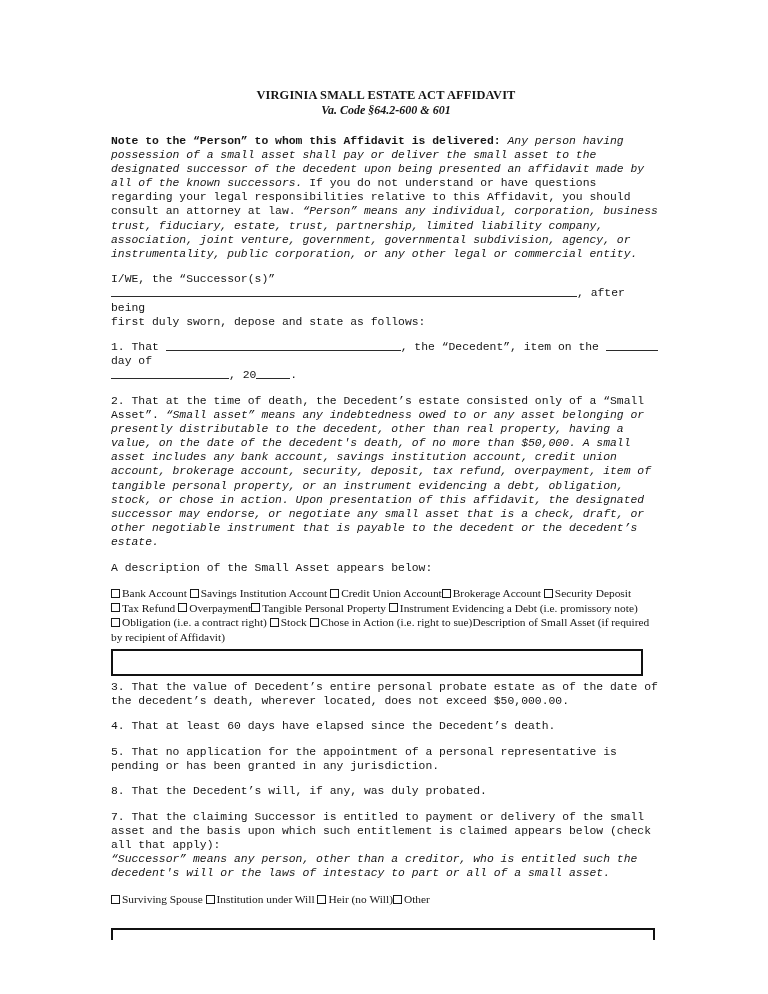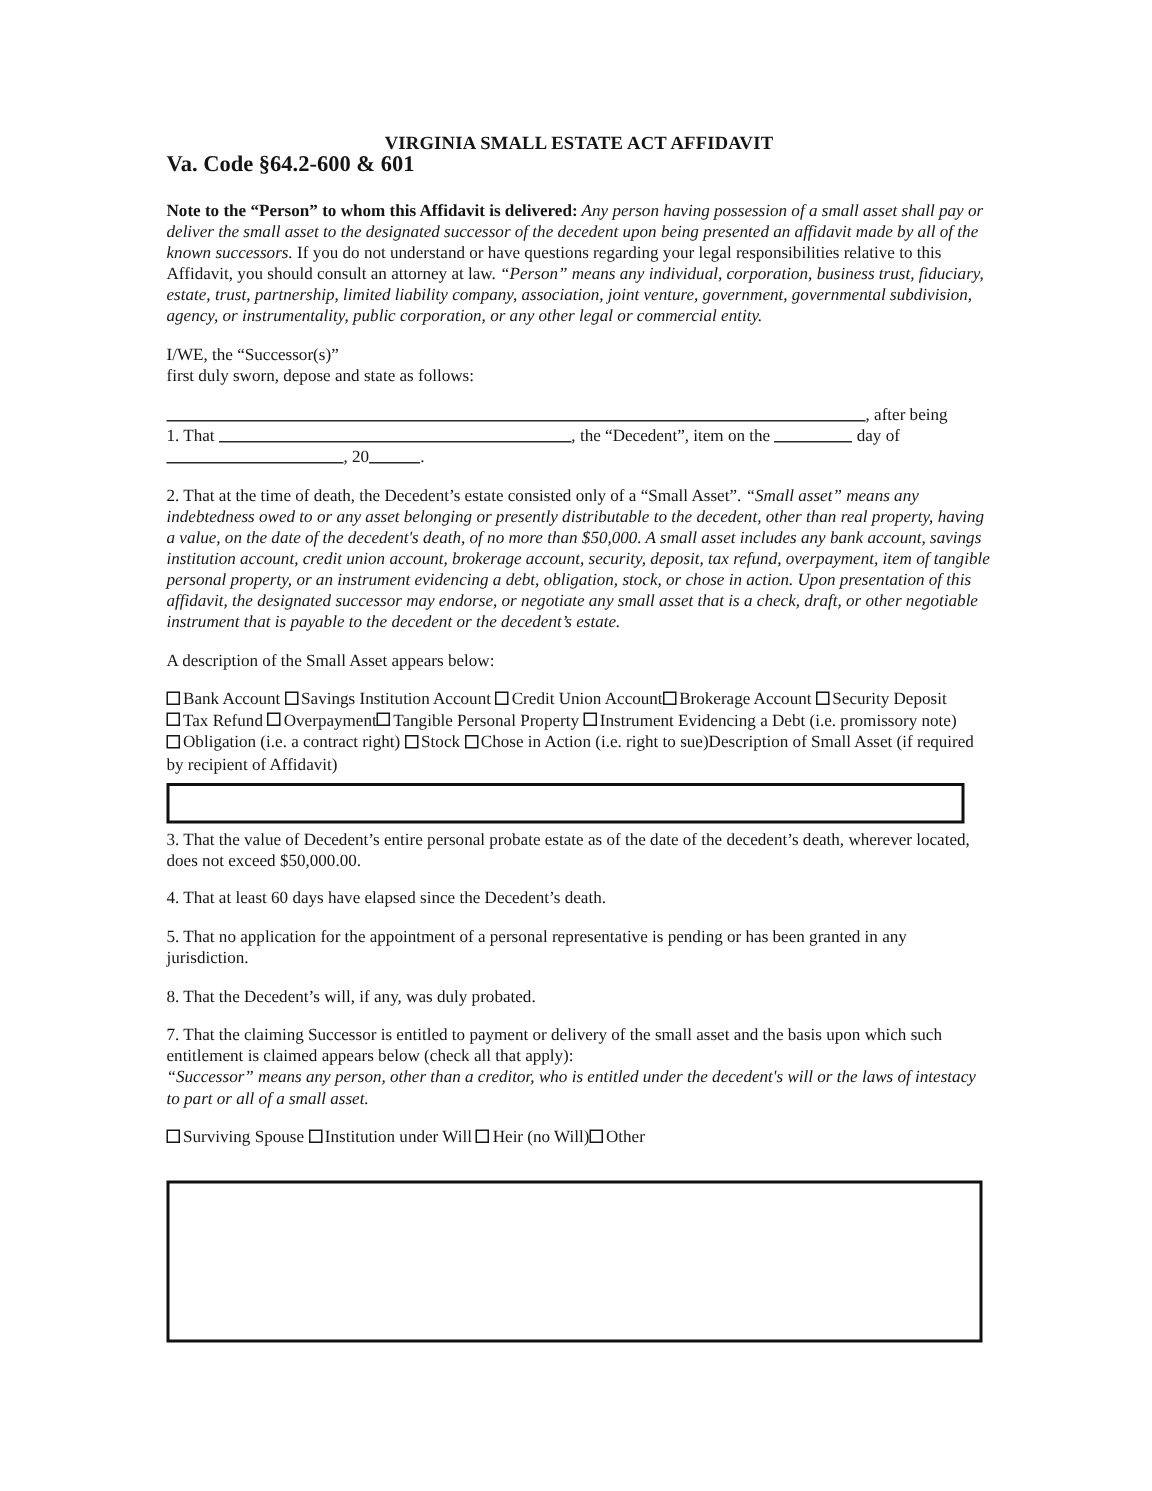--- a/index.html
+++ b/index.html
@@ -33,32 +33,35 @@
   
   .doc-title {
     text-align: center;
     font-weight: bold;
     font-size: 12.4px;
     letter-spacing: 0.15px;
     line-height: 15px;
     margin: 0;
   }
   .doc-subtitle {
+    text-align: center;
+    font-style: italic;
     font-weight: bold;
-    font-size: 15px;
+    font-size: 12px;
     line-height: 14px;
     margin: 0 0 17px 0;
   }
 
   
   p.para {
     margin: 0 0 11.5px 0;
     font-size: 11.4px;
     line-height: 14.1px;
     text-align: left;
+    font-family: Liberation Mono, monospace;
   }
   p.tight { margin-bottom: 0; }
   .ital { font-style: italic; }
   .bold { font-weight: bold; }
 
   
   .note { margin-bottom: 15px; }
 
   
   .rule {
@@ -124,40 +127,40 @@
 
 <div class="page">
   <div class="content">
 
     <h1 class="doc-title">VIRGINIA SMALL ESTATE ACT AFFIDAVIT</h1>
     <div class="doc-subtitle">Va. Code §64.2-600 &amp; 601</div>
 
     <p class="para note"><span class="bold">Note to the “Person” to whom this Affidavit is delivered:</span><span class="ital"> Any person having possession of a small asset shall pay or deliver the small asset to the designated successor of the decedent upon being presented an affidavit made by all of the known successors.</span><span> If you do not understand or have questions regarding your legal responsibilities relative to this Affidavit, you should consult an attorney at law.</span><span class="ital">  “Person” means any individual, corporation, business trust, fiduciary, estate, trust, partnership, limited liability company, association, joint venture, government, governmental subdivision, agency, or instrumentality, public corporation, or any other legal or commercial entity.</span></p>
 
     <p class="para tight">I/WE, the “Successor(s)”</p>
+    <p class="para tight"><span class="rule" style="width:466px"></span><span>, after being</span></p>
     <p class="para">first duly sworn, depose and state as follows:</p>
-    <p class="para tight"><span class="rule" style="width:466px"></span><span>, after being</span></p>
 
     <p class="para"><span>1. That </span><span class="rule rule-name"></span><span>, the “Decedent”, item on the </span><span class="rule rule-day"></span><span> day of</span><br><span class="rule rule-month"></span><span>, 20</span><span class="rule rule-year"></span><span>.</span></p>
 
     <p class="para"><span>2. That at the time of death, the Decedent’s estate consisted only of a “Small Asset”.</span><span class="ital"> “Small asset” means any indebtedness owed to or any asset belonging or presently distributable to the decedent, other than real property, having a value, on the date of the decedent's death, of no more than $50,000. A small asset includes any bank account, savings institution account, credit union account, brokerage account, security, deposit, tax refund, overpayment, item of tangible personal property, or an instrument evidencing a debt, obligation, stock, or chose in action.  Upon presentation of this affidavit, the designated successor may endorse, or negotiate any small asset that is a check, draft, or other negotiable instrument that is payable to the decedent or the decedent’s estate.</span></p>
 
     <p class="para">A description of the Small Asset appears below:</p>
 
     <div class="cbgroup"><span class="cbitem"><span class="cb"></span><span>Bank Account</span></span>  <span class="cbitem"><span class="cb"></span><span>Savings Institution Account</span></span>  <span class="cbitem"><span class="cb"></span><span>Credit Union Account</span></span><span class="cbitem"><span class="cb"></span><span>Brokerage Account</span></span>  <span><span class="cb"></span><span>Security Deposit</span></span> <span class="cbitem"><span class="cb"></span><span>Tax Refund</span></span>  <span class="cbitem"><span class="cb"></span><span>Overpayment</span></span><span class="cbitem"><span class="cb"></span><span>Tangible Personal Property</span></span>  <span><span class="cb"></span><span>Instrument Evidencing a Debt (i.e. promissory note)</span></span><span class="cbitem"><span class="cb"></span><span>Obligation (i.e. a contract right)</span></span>  <span class="cbitem"><span class="cb"></span><span>Stock</span></span>  <span class="cbitem"><span class="cb"></span><span>Chose in Action (i.e. right to sue)</span></span><span>Description of Small Asset (if required by recipient of Affidavit)</span></div>
 
     <div class="box box-small"></div>
 
     <p class="para">3.  That the value of Decedent’s entire personal probate estate as of the date of the decedent’s death, wherever located, does not exceed $50,000.00.</p>
     <p class="para">4.  That at least 60 days have elapsed since the Decedent’s death.</p>
     <p class="para">5.  That no application for the appointment of a personal representative is pending or has been granted in any jurisdiction.</p>
     <p class="para">8.  That the Decedent’s will, if any, was duly probated.</p>
 
     <p class="para tight">7. That the claiming Successor is entitled to payment or delivery of the small asset and the basis upon which such entitlement is claimed appears below (check all that apply):</p>
-    <p class="para ital">“Successor” means any person, other than a creditor, who is entitled under the decedent's will or the laws of intestacy to part or all of a small asset.</p>
+    <p class="para ital">“Successor” means any person, other than a creditor, who is entitled such the decedent's will or the laws of intestacy to part or all of a small asset.</p>
 
     <div class="cbgroup"><span class="cbitem"><span class="cb"></span><span>Surviving Spouse</span></span>  <span class="cbitem"><span class="cb"></span><span>Institution under Will</span></span>  <span class="cbitem"><span class="cb"></span><span>Heir (no Will)</span></span><span class="cbitem"><span class="cb"></span><span>Other</span></span></div>
 
     <div class="gap-md"></div>
 
 
 
     <div class="box box-large"></div>
 
   </div>

